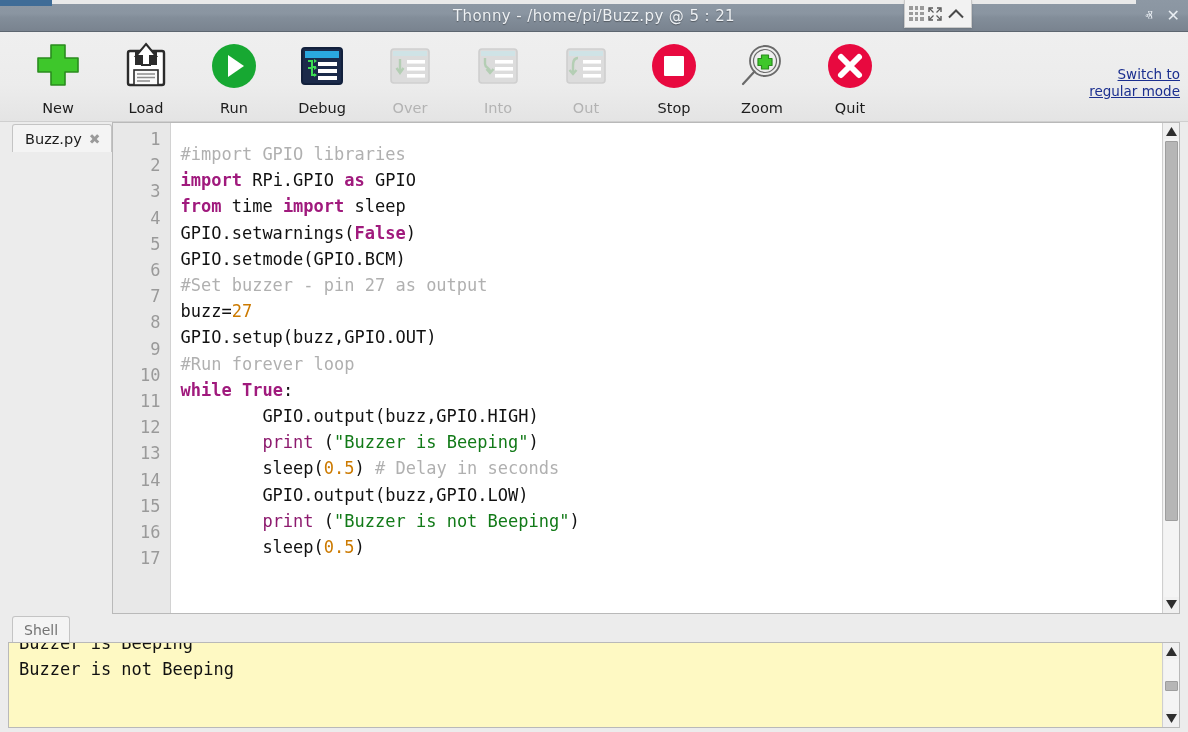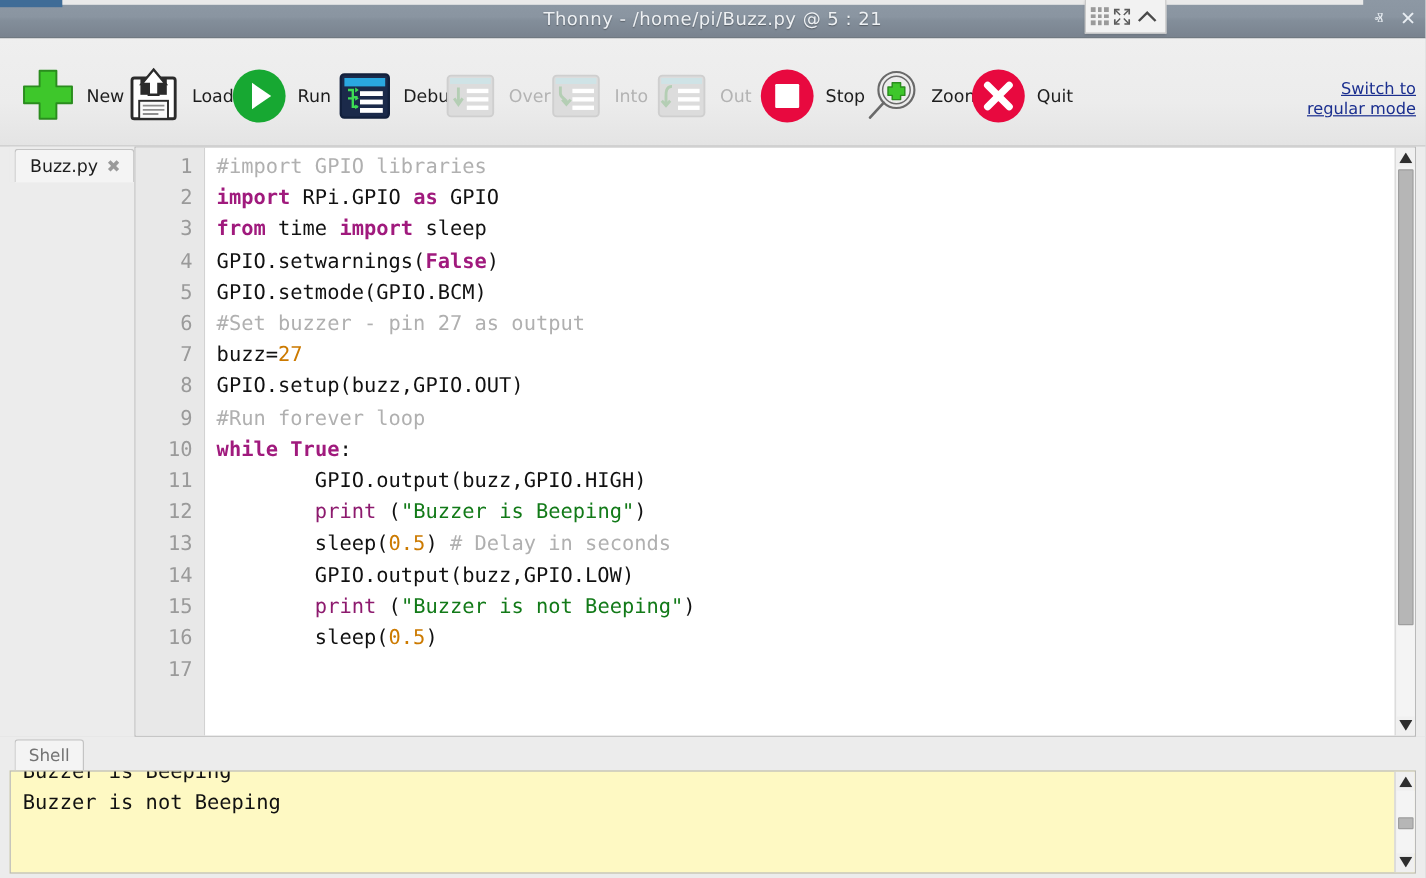--- a/index.html
+++ b/index.html
@@ -44,21 +44,21 @@
   .win-btns .wb-close { font-size: 16px; }
 
   
   .toolbar {
     position: relative; flex: 0 0 90px; height: 90px;
     background: linear-gradient(to bottom, #efefef 0%, #ececec 60%, #e4e4e4 100%);
     display: flex; align-items: flex-start; padding-left: 14px; padding-top: 4px;
     border-bottom: 1px solid #cfcfcf;
   }
   .tb-item {
-    width: 88px; height: 86px; display: flex; flex-direction: row;
+    width: 88px; height: 86px; display: flex; flex-direction: column;
     align-items: center; justify-content: flex-start; padding-top: 4px; gap: 6px;
     background: transparent; border: none; cursor: pointer;
   }
   .tb-item .glyph { height: 54px; display: flex; align-items: center; justify-content: center; }
   .tb-item .lbl { font-size: 14.5px; color: #1d1d1d; font-family: "DejaVu Sans", sans-serif; }
   .tb-item.disabled .lbl { color: #b3b3b3; }
 
   .switch-link {
     position: absolute; right: 8px; top: 34px; width: 96px;
     text-align: right; font-size: 13.5px; line-height: 17px;
@@ -83,21 +83,21 @@
   }
   .gutter {
     flex: 0 0 58px; background: #e8e8e8; border-right: 1px solid #d2d2d2;
     padding-top: 3px; text-align: right; user-select: none;
   }
   .gutter div {
     font-family: "DejaVu Sans Mono", monospace; font-size: 17px; line-height: 26.2px;
     color: #9a9a9a; padding-right: 9px;
   }
   .code {
-    flex: 1 1 auto; padding: 3px 0 0 10px; overflow: hidden; position: relative;
+    flex: 1 1 auto; padding: 18px 0 0 10px; overflow: hidden; position: relative;
     background: #ffffff;
   }
   .code div {
     font-family: "DejaVu Sans Mono", monospace; font-size: 17px; line-height: 26.2px;
     color: #111111; white-space: pre;
   }
   .cm { color: #b0b0b0; }
   .kw { color: #a01a7d; font-weight: bold; }
   .fn { color: #8d1a6e; }
   .str { color: #127a18; }

